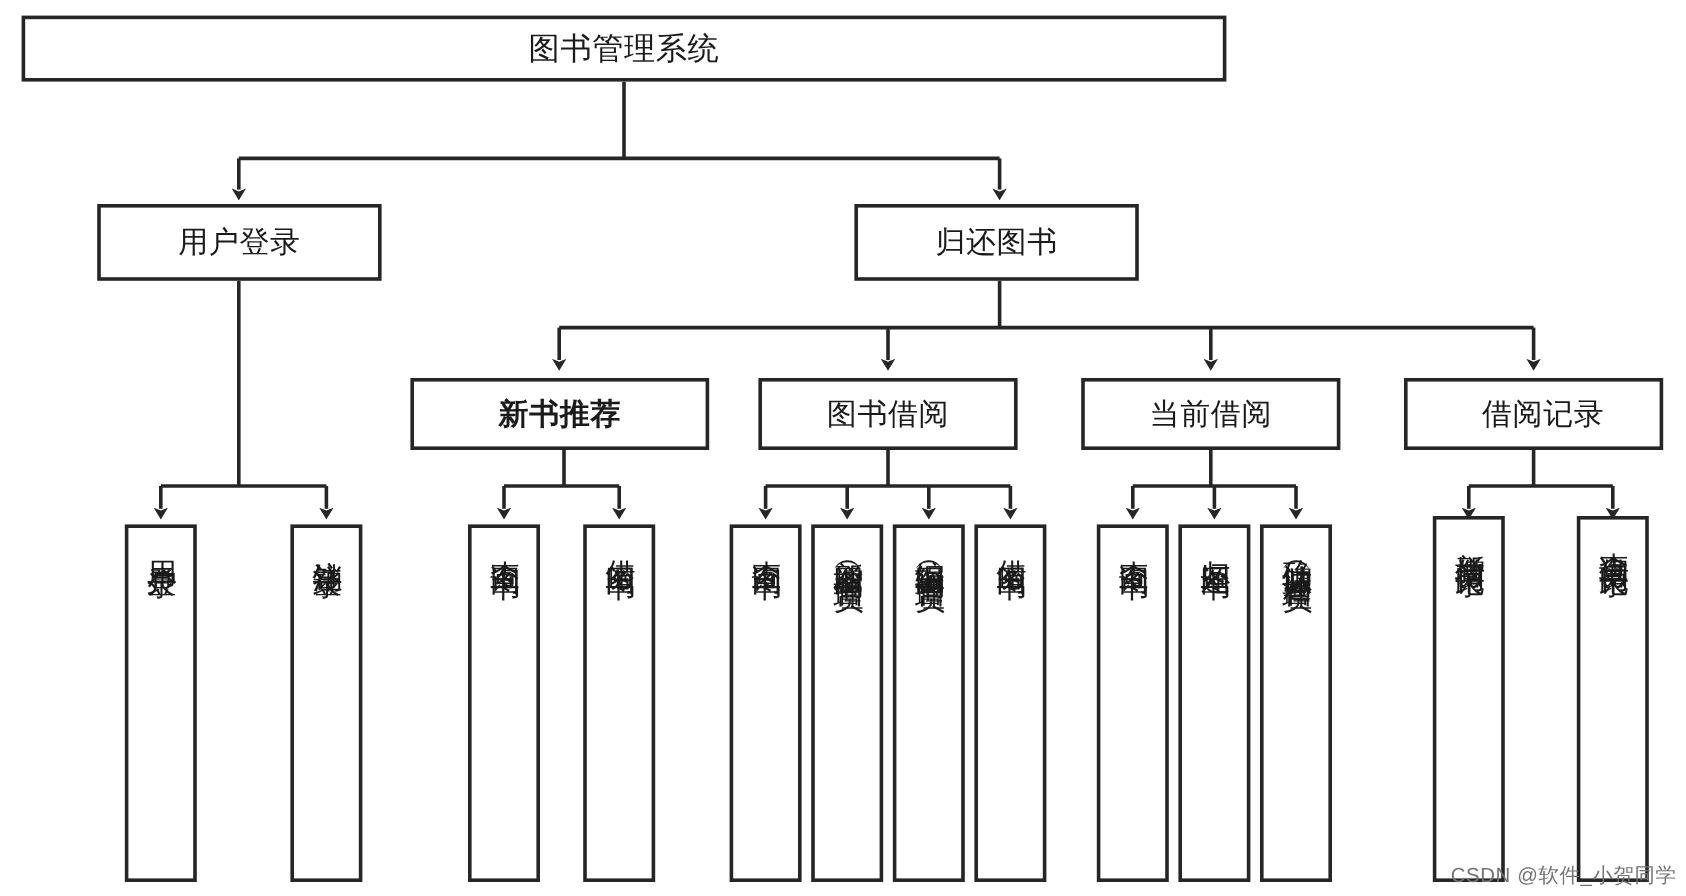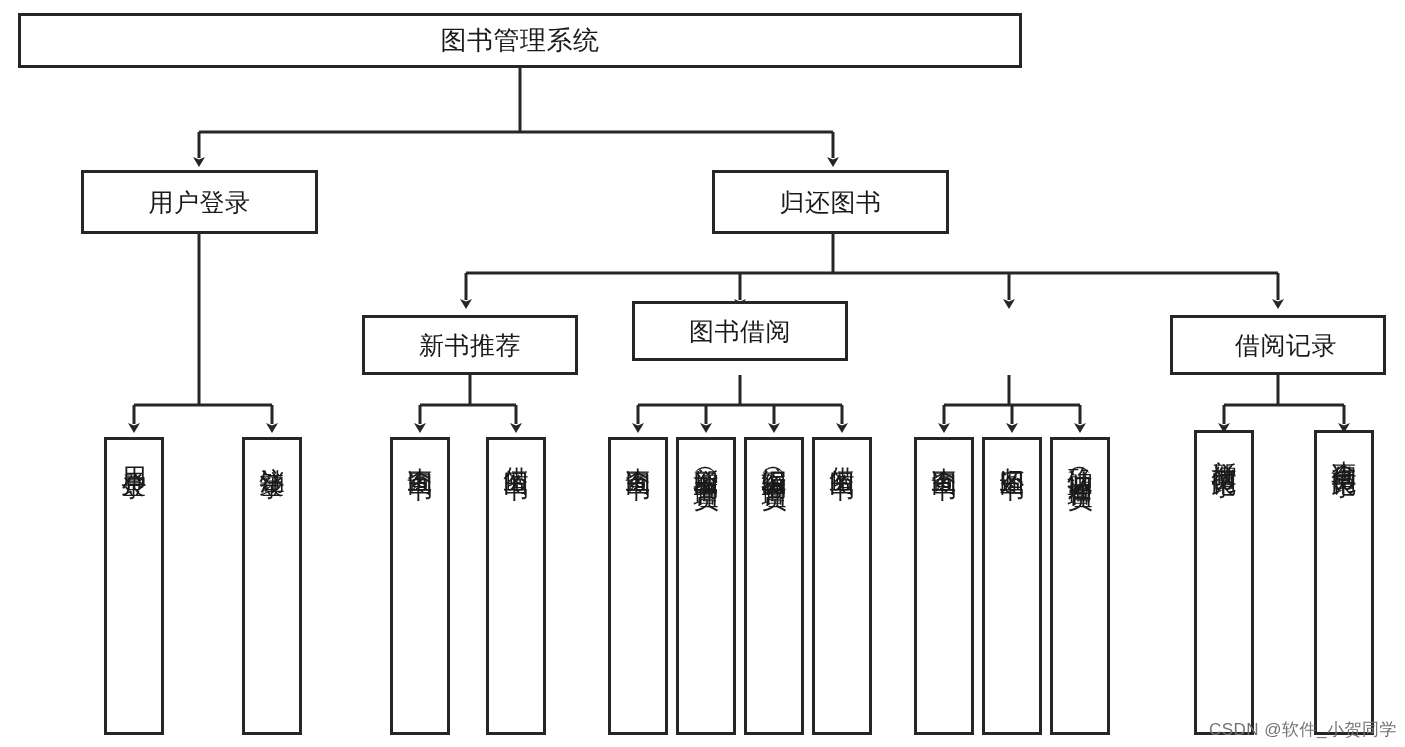--- a/index.html
+++ b/index.html
@@ -129,25 +129,28 @@
     <span class="label">图书管理系统</span>
   </div>
 
   <div class="node horizontal" style="left:81px; top:170px; width:237px; height:64px;">
     <span class="label">用户登录</span>
   </div>
   <div class="node horizontal" style="left:712px; top:170px; width:237px; height:64px;">
     <span class="label">归还图书</span>
   </div>
 
-  <div class="node horizontal" style="left:362px; top:315px; width:216px; height:60px;">
+  <div class="node horizontal" style="left:342px; top:315px; width:249px; height:60px;font-weight:bold;">
     <span class="label">新书推荐</span>
   </div>
-  <div class="node horizontal" style="left:632px; top:301px; width:216px; height:60px;">
+  <div class="node horizontal" style="left:632px; top:315px; width:216px; height:60px;">
     <span class="label">图书借阅</span>
+  </div>
+  <div class="node horizontal" style="left:901px; top:315px; width:216px; height:60px;">
+    <span class="label">当前借阅</span>
   </div>
   <div class="node horizontal" style="left:1170px; top:315px; width:216px; height:60px;padding-left:16px;">
     <span class="label">借阅记录</span>
   </div>
 
   <div class="node vertical" style="left:104px; top:437px; width:60px; height:298px;">
     <span class="label">用户登录</span>
   </div>
   <div class="node vertical" style="left:242px; top:437px; width:60px; height:298px;">
     <span class="label">注销登录</span>

